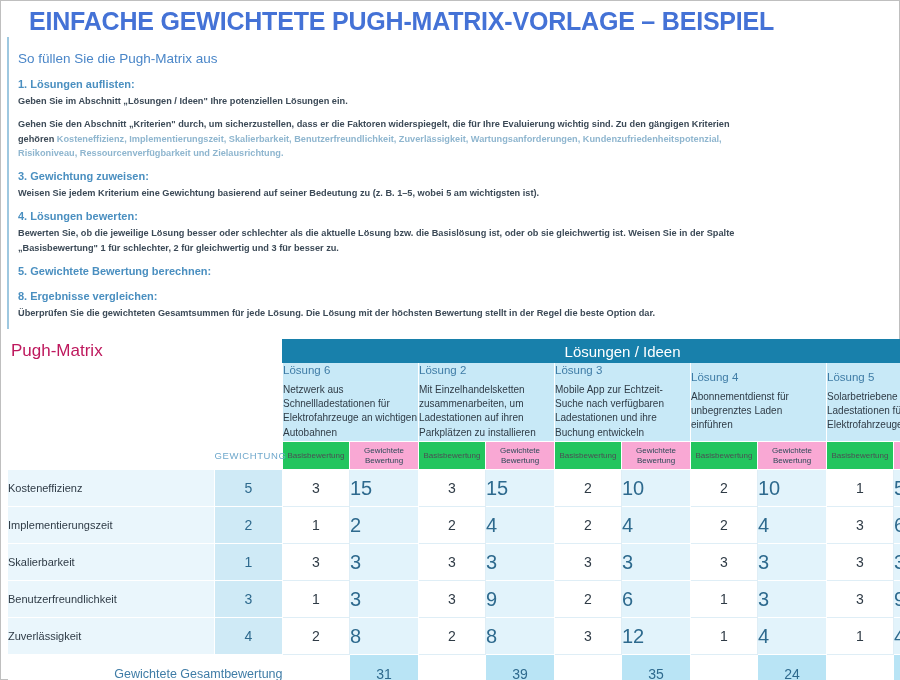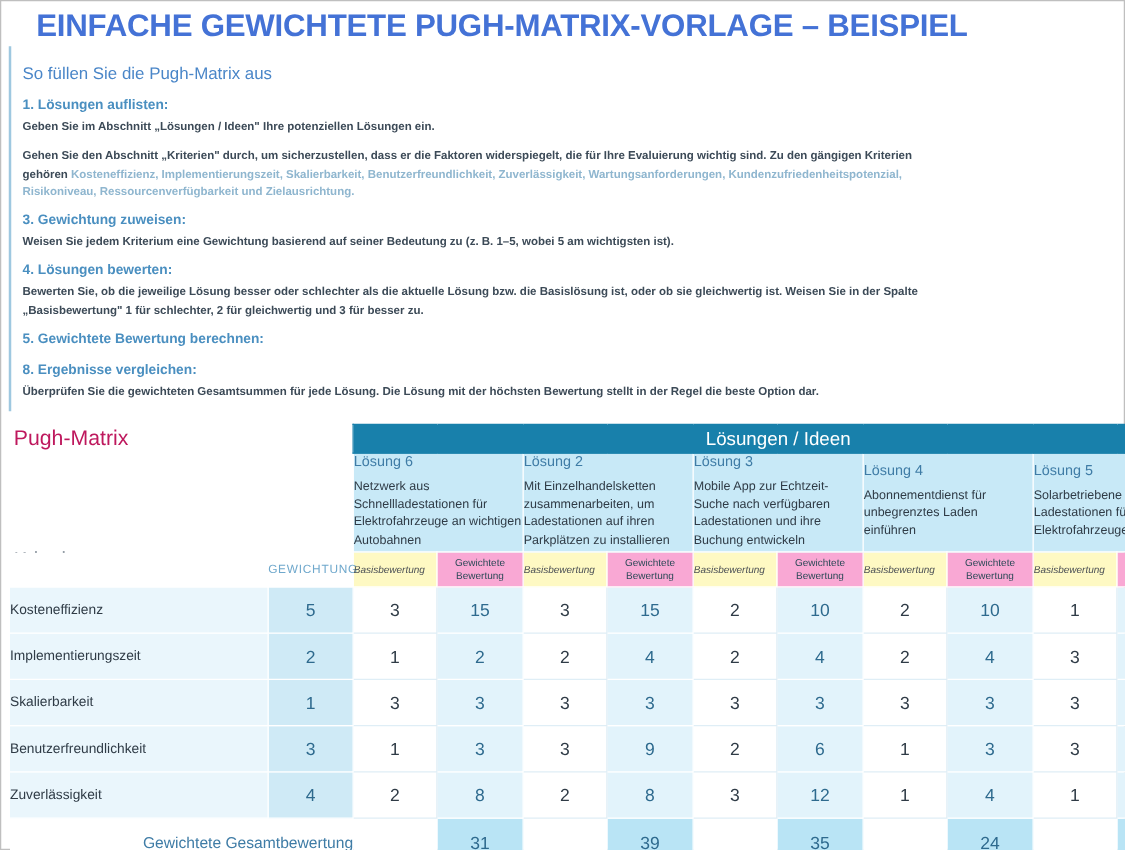--- a/index.html
+++ b/index.html
@@ -141,27 +141,27 @@
     vertical-align: bottom;
     padding-bottom: 4px;
   }
   .crit-head {
     vertical-align: bottom;
     background: #fff;
   }
 
   
   .sub-base {
-    background: #fef9c3;
+    background: #22c55e;
     color: #4a4f54;
     font-size: 8px;
+    text-align: center;
     height: 27px;
     line-height: 1.25;
     border: 1px solid #ffffff;
-    font-style: italic;
   }
   .sub-wtd {
     background: #f9a8d4;
     color: #2d4a58;
     font-size: 8px;
     text-align: center;
     height: 27px;
     line-height: 1.25;
     border: 1px solid #ffffff;
   }
@@ -187,22 +187,21 @@
     background: #ffffff;
     color: #2f3b46;
     font-size: 14px;
     text-align: center;
     height: 36px;
     border: 1px solid #dfeef6;
   }
   .c-wtd {
     background: #e2f3fb;
     color: #2e6a8e;
-    font-size: 14px;
-    text-align: center;
+    font-size: 20px;
     height: 36px;
     border: 1px solid #ffffff;
   }
   .t-label {
     background: #fff;
     border: none;
     text-align: right;
     padding-right: 12px;
     font-size: 12.5px;
     color: #3f7ca6;

